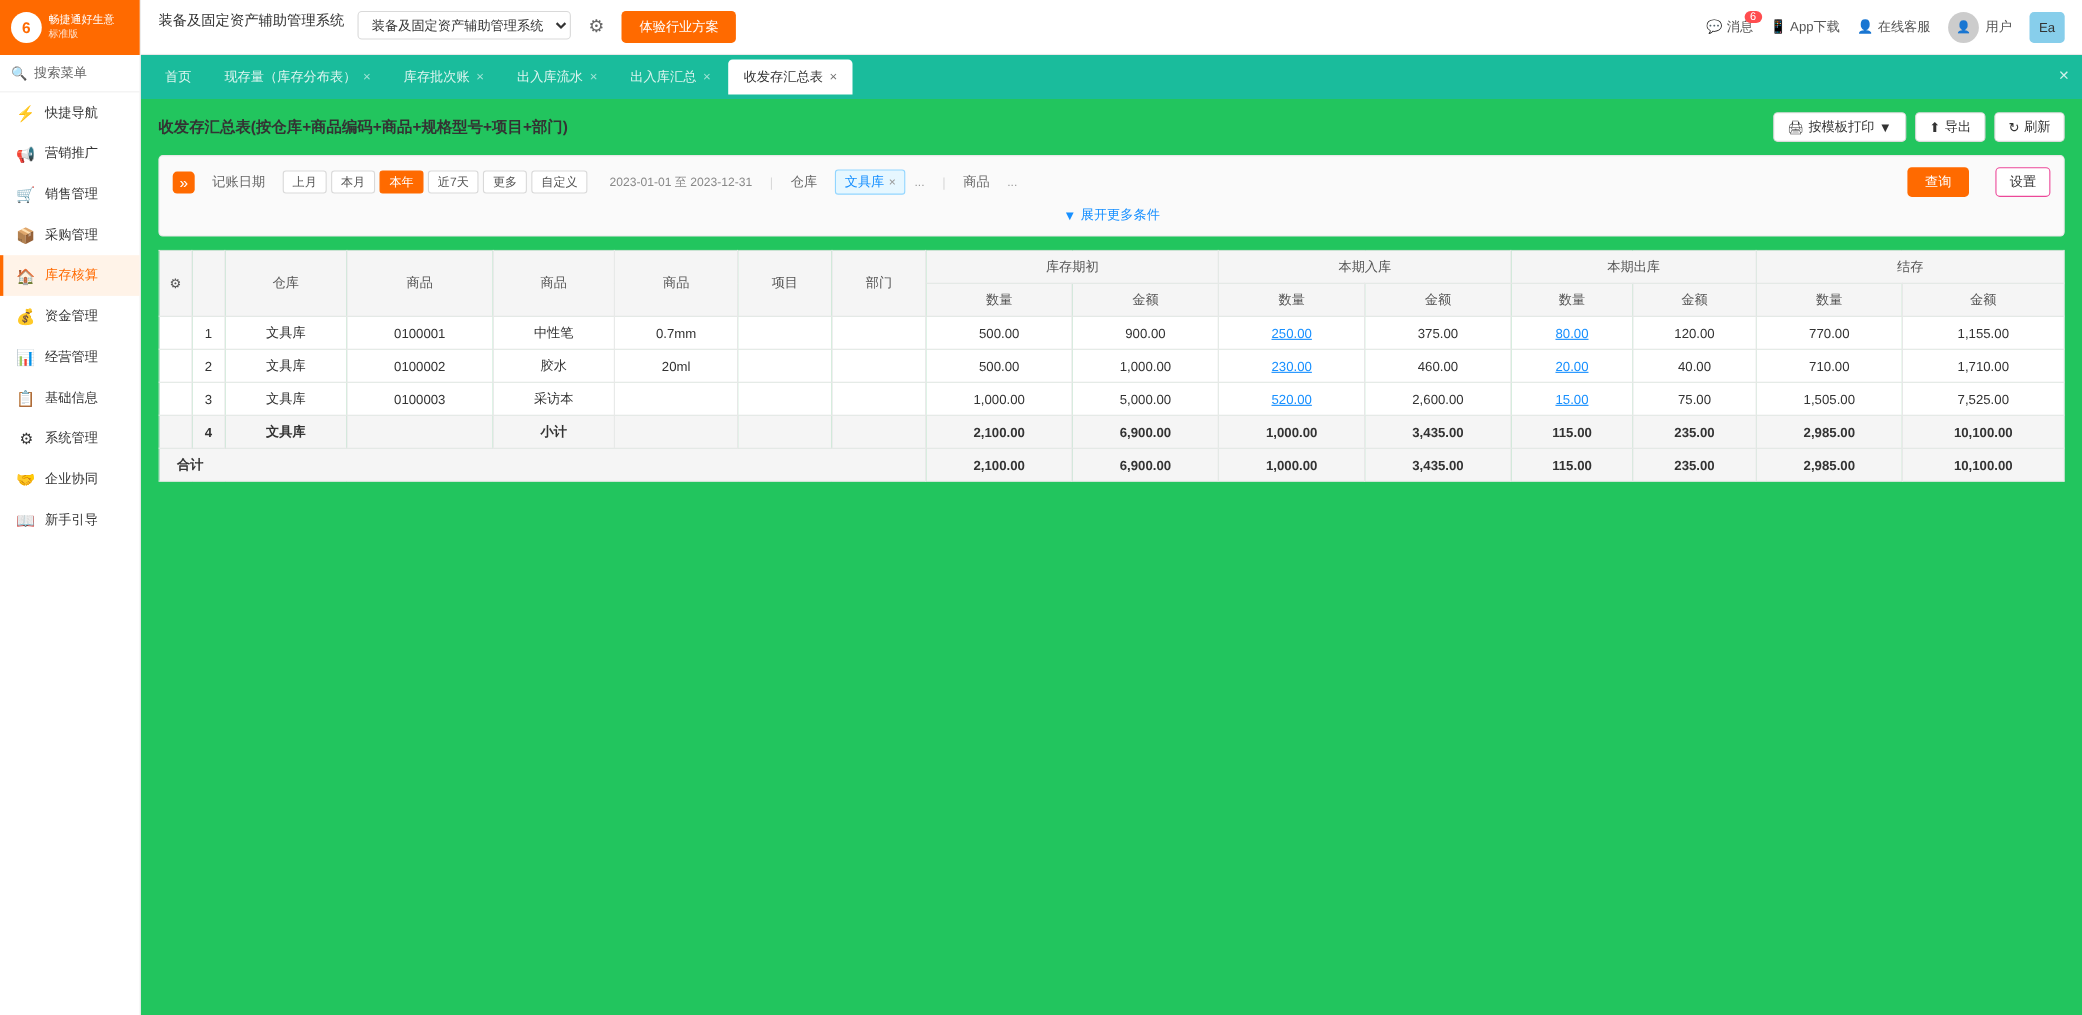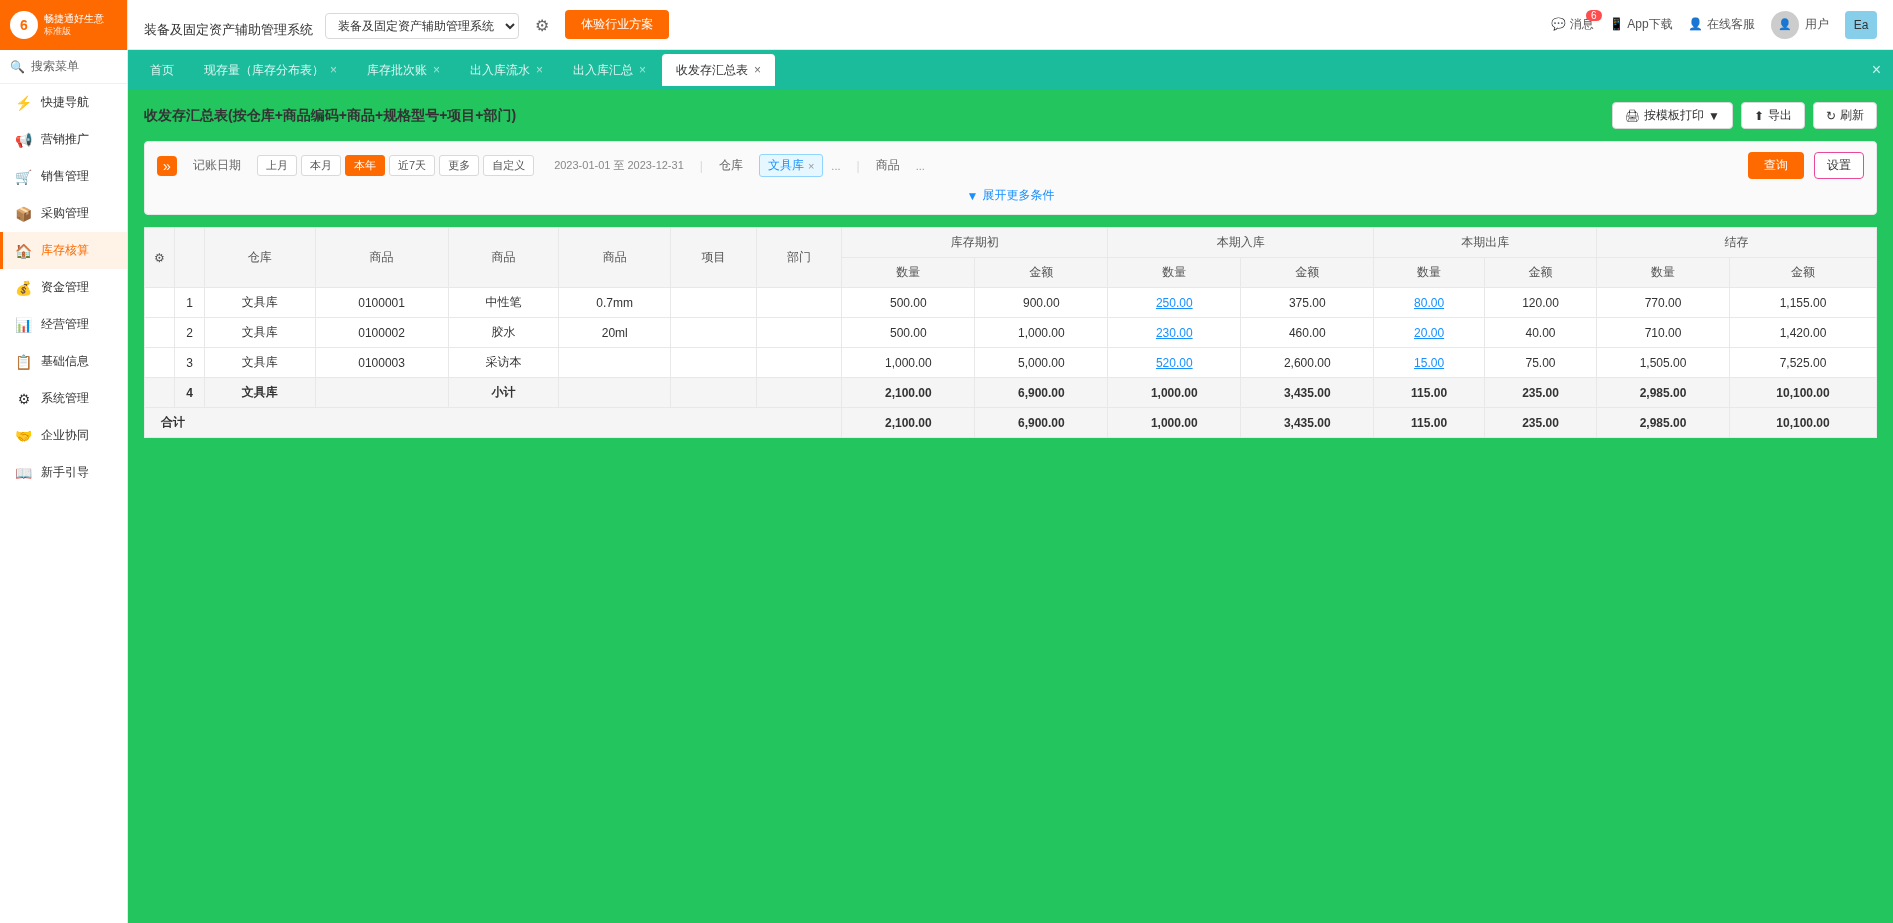--- a/index.html
+++ b/index.html
@@ -78,21 +78,21 @@
     .top-header {
       background: #fff;
       border-bottom: 1px solid #e8e8e8;
       padding: 0 16px;
       height: 50px;
       display: flex;
       align-items: center;
       justify-content: space-between;
       flex-shrink: 0;
     }
-    .top-header-left { display: flex; align-items: flex-end; gap: 12px; }
+    .top-header-left { display: flex; align-items: flex-start; gap: 12px; }
     .system-title { font-size: 13px; color: #333; }
     .system-select {
       border: 1px solid #d9d9d9;
       border-radius: 4px;
       padding: 4px 8px;
       font-size: 12px;
       color: #333;
       background: #fff;
       cursor: pointer;
     }
@@ -285,21 +285,21 @@
       border-radius: 3px;
       padding: 2px 8px;
       font-size: 12px;
       color: #1890ff;
       display: flex;
       align-items: center;
       gap: 4px;
     }
     .tag-close { cursor: pointer; color: #999; font-size: 11px; }
     .filter-more { color: #999; font-size: 11px; cursor: pointer; }
-    .right-actions { display: flex; gap: 10px; margin-left: auto; padding-left: 20px; }
+    .right-actions { display: flex; gap: 24px; margin-left: auto; padding-left: 20px; }
     .btn-query {
       background: #ff6a00;
       color: #fff;
       border: none;
       border-radius: 4px;
       padding: 4px 16px;
       cursor: pointer;
       font-size: 12px;
     }
     .btn-settings {
@@ -596,21 +596,21 @@
               <td>20ml</td>
               <td></td>
               <td></td>
               <td>500.00</td>
               <td>1,000.00</td>
               <td><span class="link-cell">230.00</span></td>
               <td>460.00</td>
               <td><span class="link-cell">20.00</span></td>
               <td>40.00</td>
               <td>710.00</td>
-              <td>1,420.00</td>
+              <td>1,710.00</td>
             </tr>
             <tr>
               <td></td>
               <td>3</td>
               <td>文具库</td>
               <td>0100003</td>
               <td>采访本</td>
               <td></td>
               <td></td>
               <td></td>

